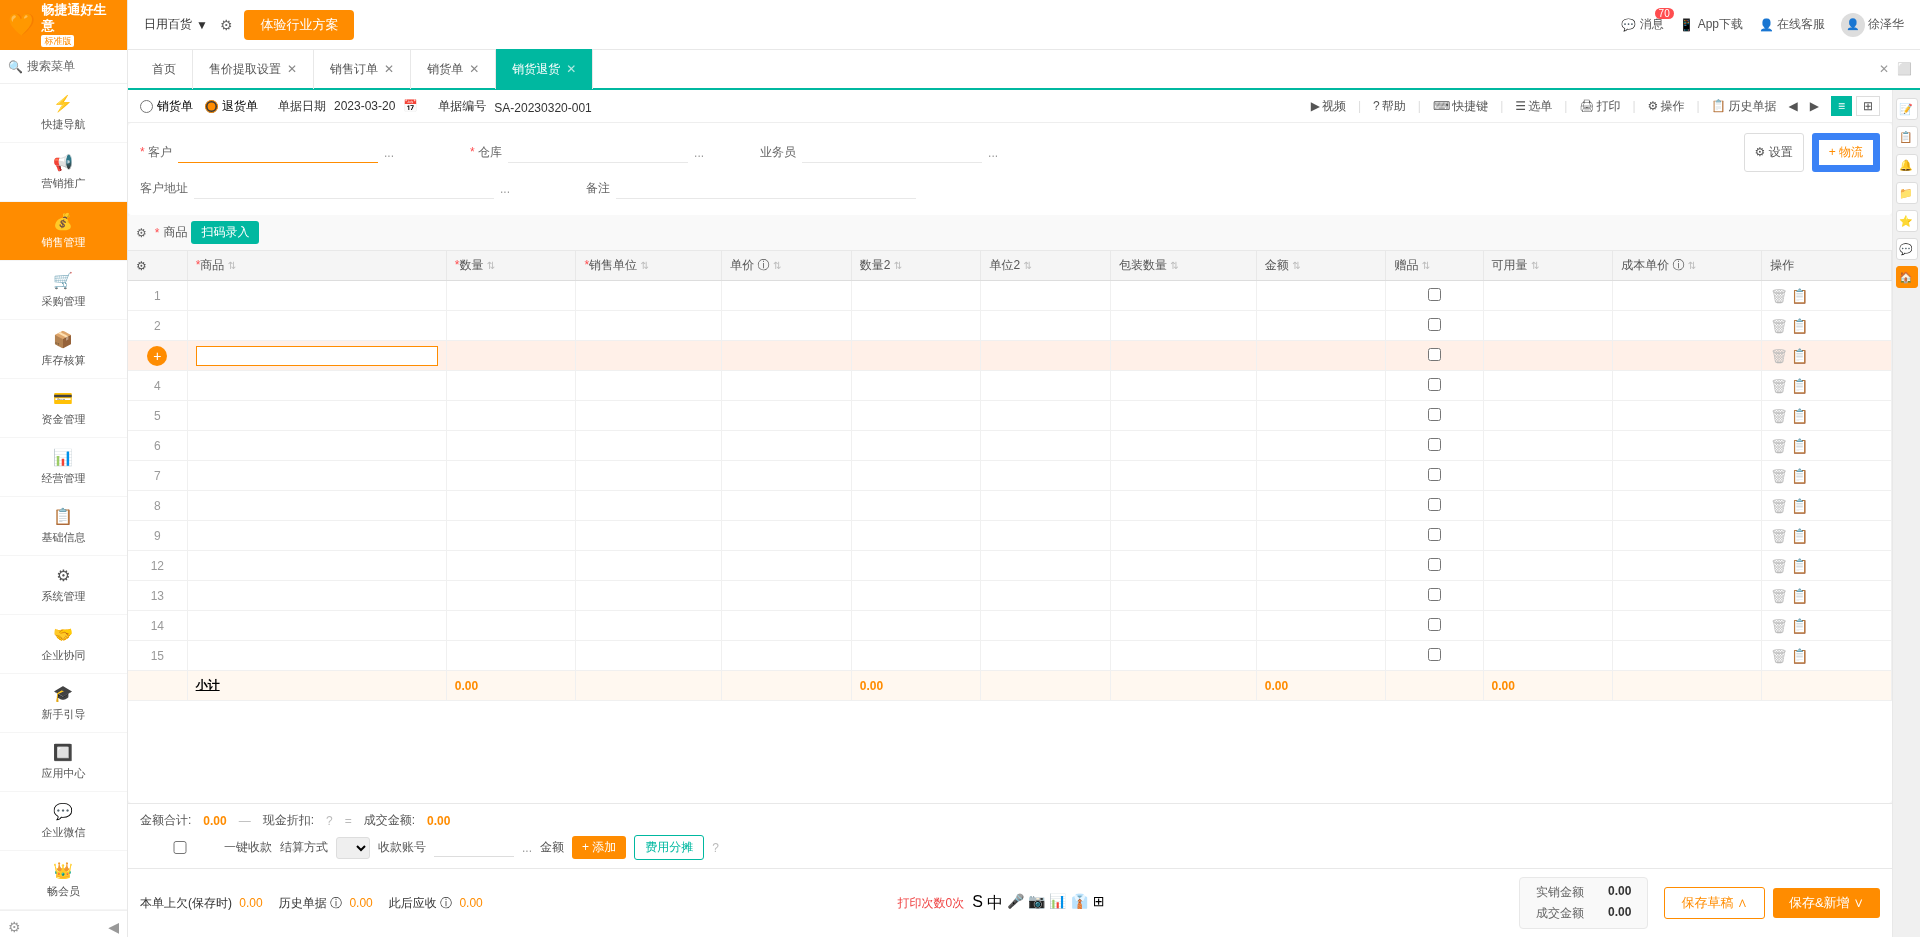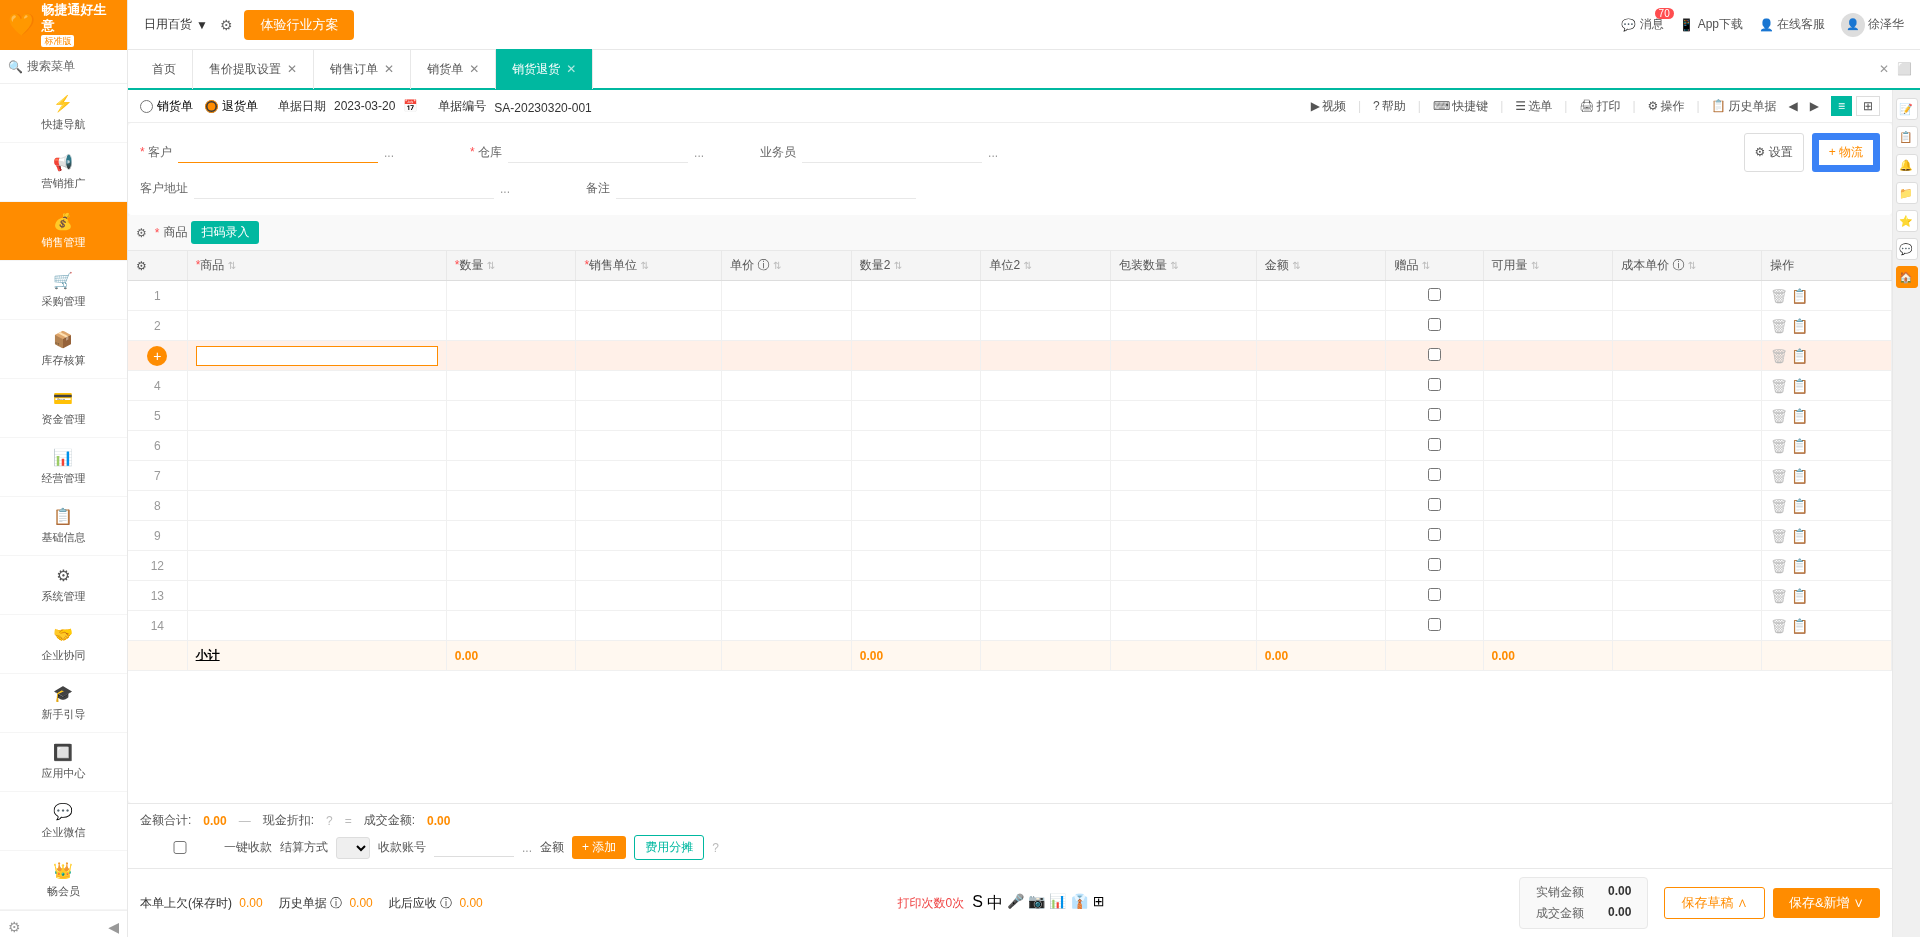--- a/index.html
+++ b/index.html
@@ -599,20 +599,40 @@
         <td class="checkbox-cell"><input type="checkbox" style=""></td>
         <td></td>
         <td></td>
         <td>
           <div class="actions">
             <span class="action-icon">🗑</span>
             <span class="action-icon">📋</span>
           </div>
         </td>
       </tr>
+              <tr>
+        <td class="row-num">15</td>
+        <td></td>
+        <td></td>
+        <td></td>
+        <td></td>
+        <td></td>
+        <td></td>
+        <td></td>
+        <td></td>
+        <td class="checkbox-cell"><input type="checkbox" style=""></td>
+        <td></td>
+        <td></td>
+        <td>
+          <div class="actions">
+            <span class="action-icon">🗑</span>
+            <span class="action-icon">📋</span>
+          </div>
+        </td>
+      </tr>
               <tr class="subtotal-row">
     <td></td>
     <td style="color:#000000;font-weight:bold;text-decoration:underline;">小计</td>
     <td style="color:#ff8c00;">0.00</td>
     <td></td>
     <td></td>
     <td style="color:#ff8c00;">0.00</td>
     <td></td>
     <td></td>
     <td style="color:#ff8c00;">0.00</td>

